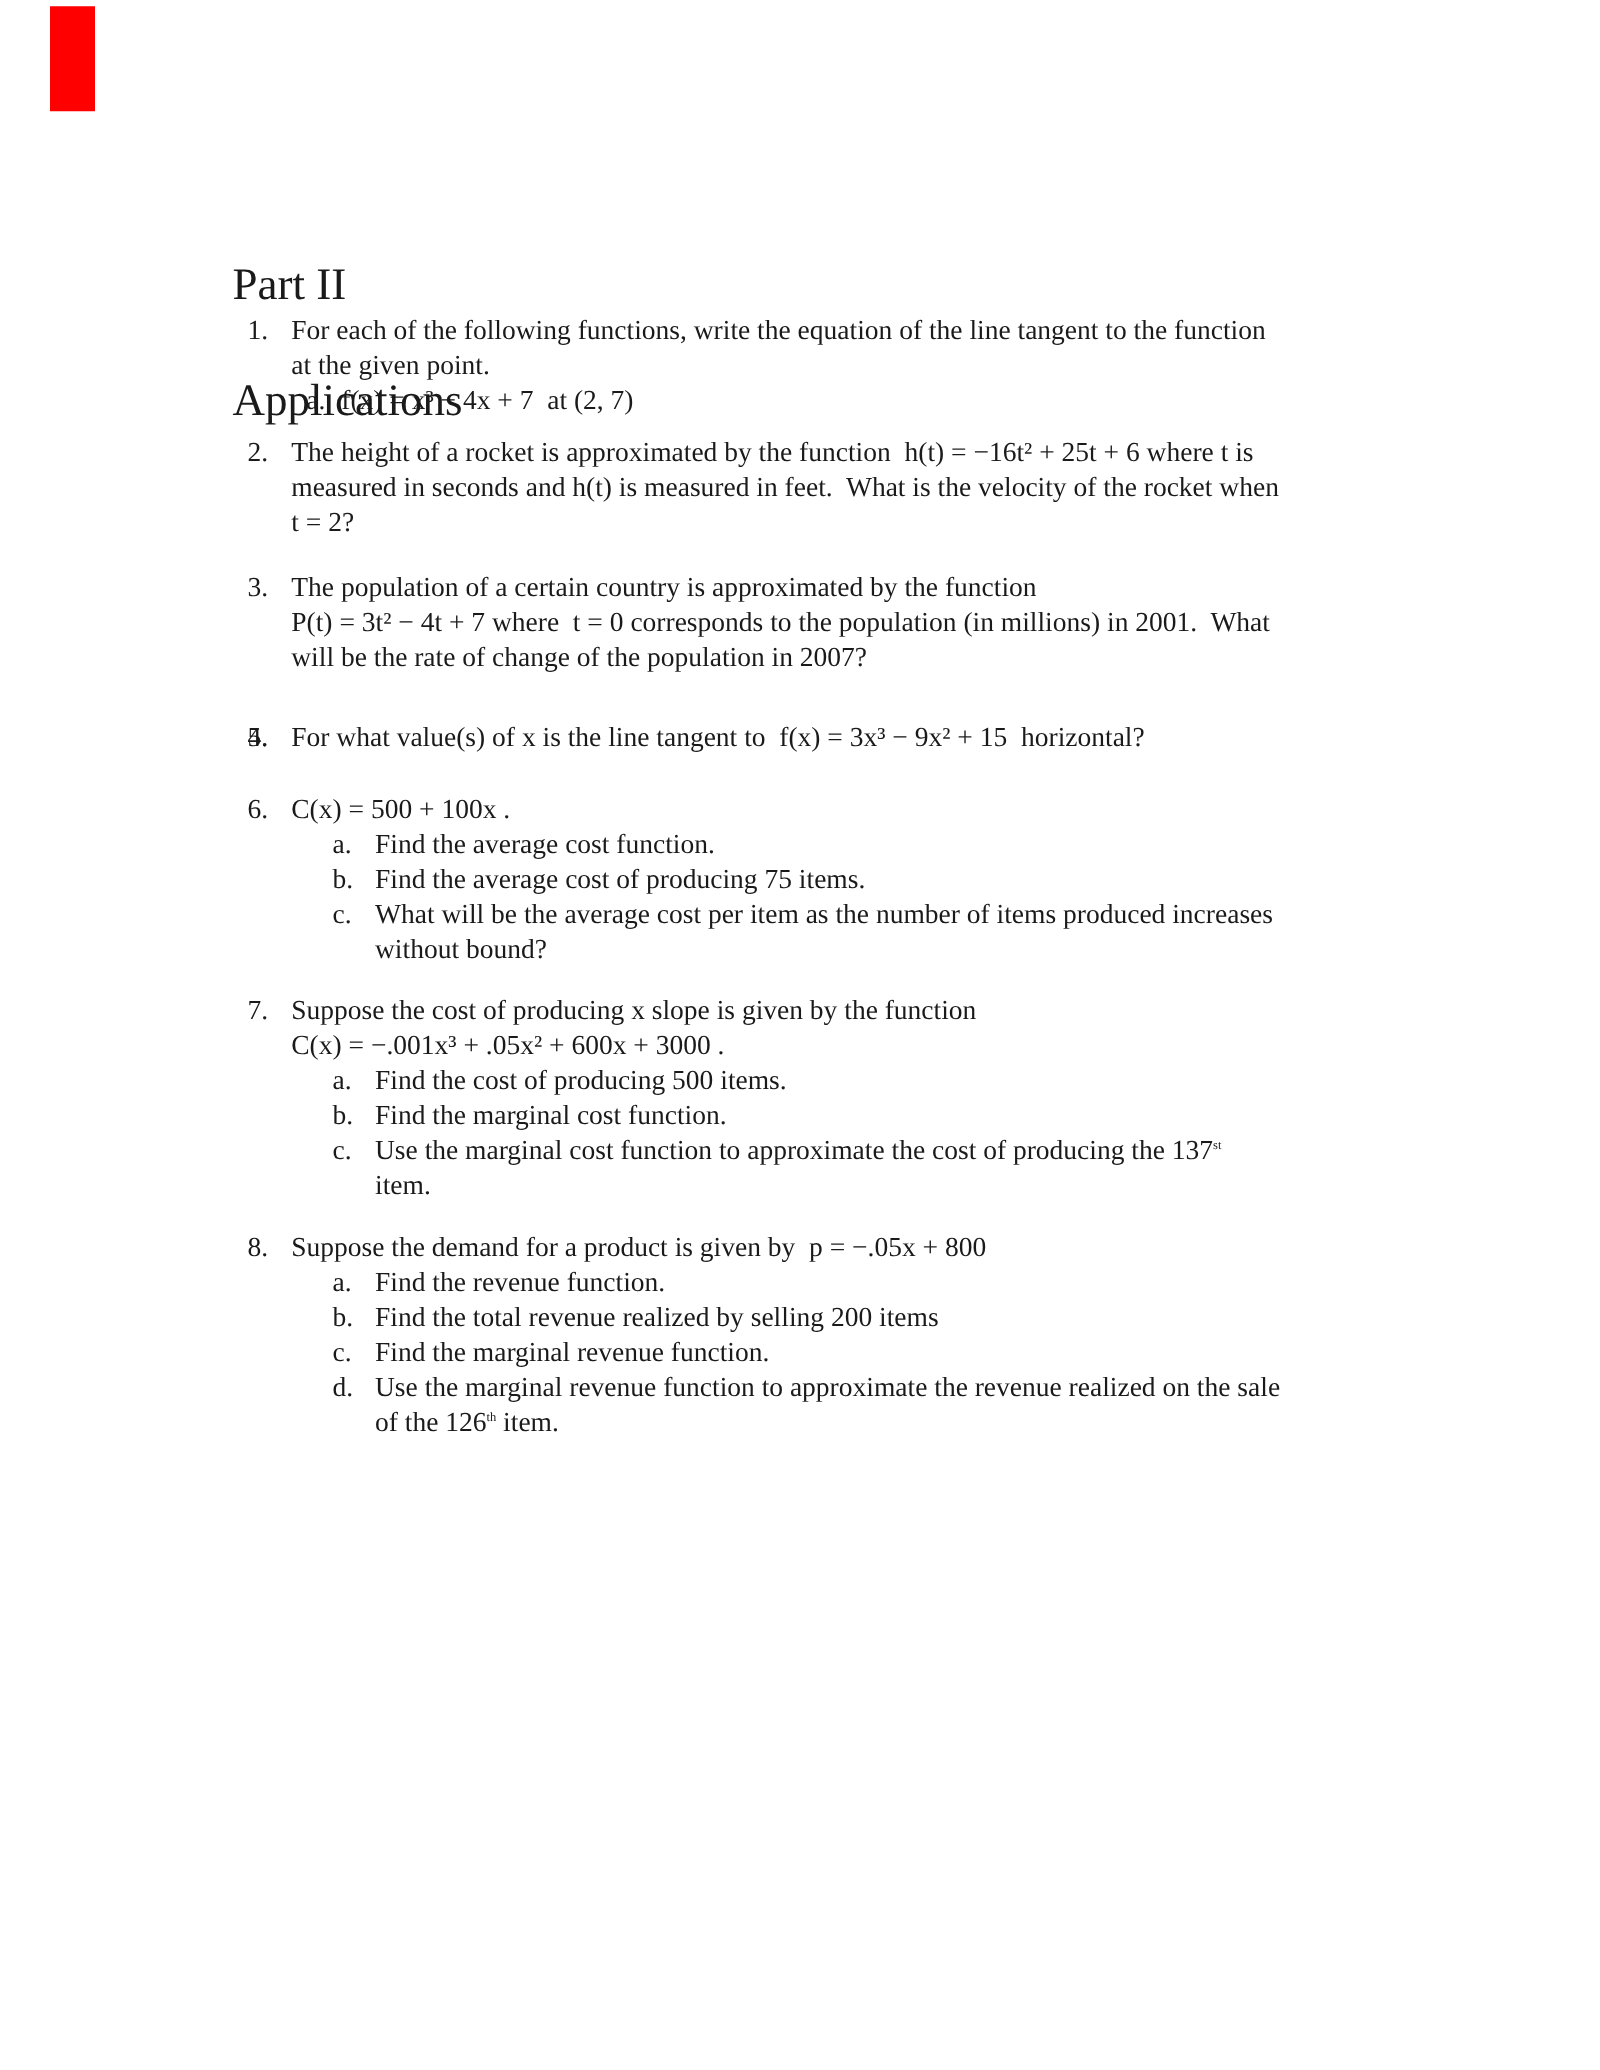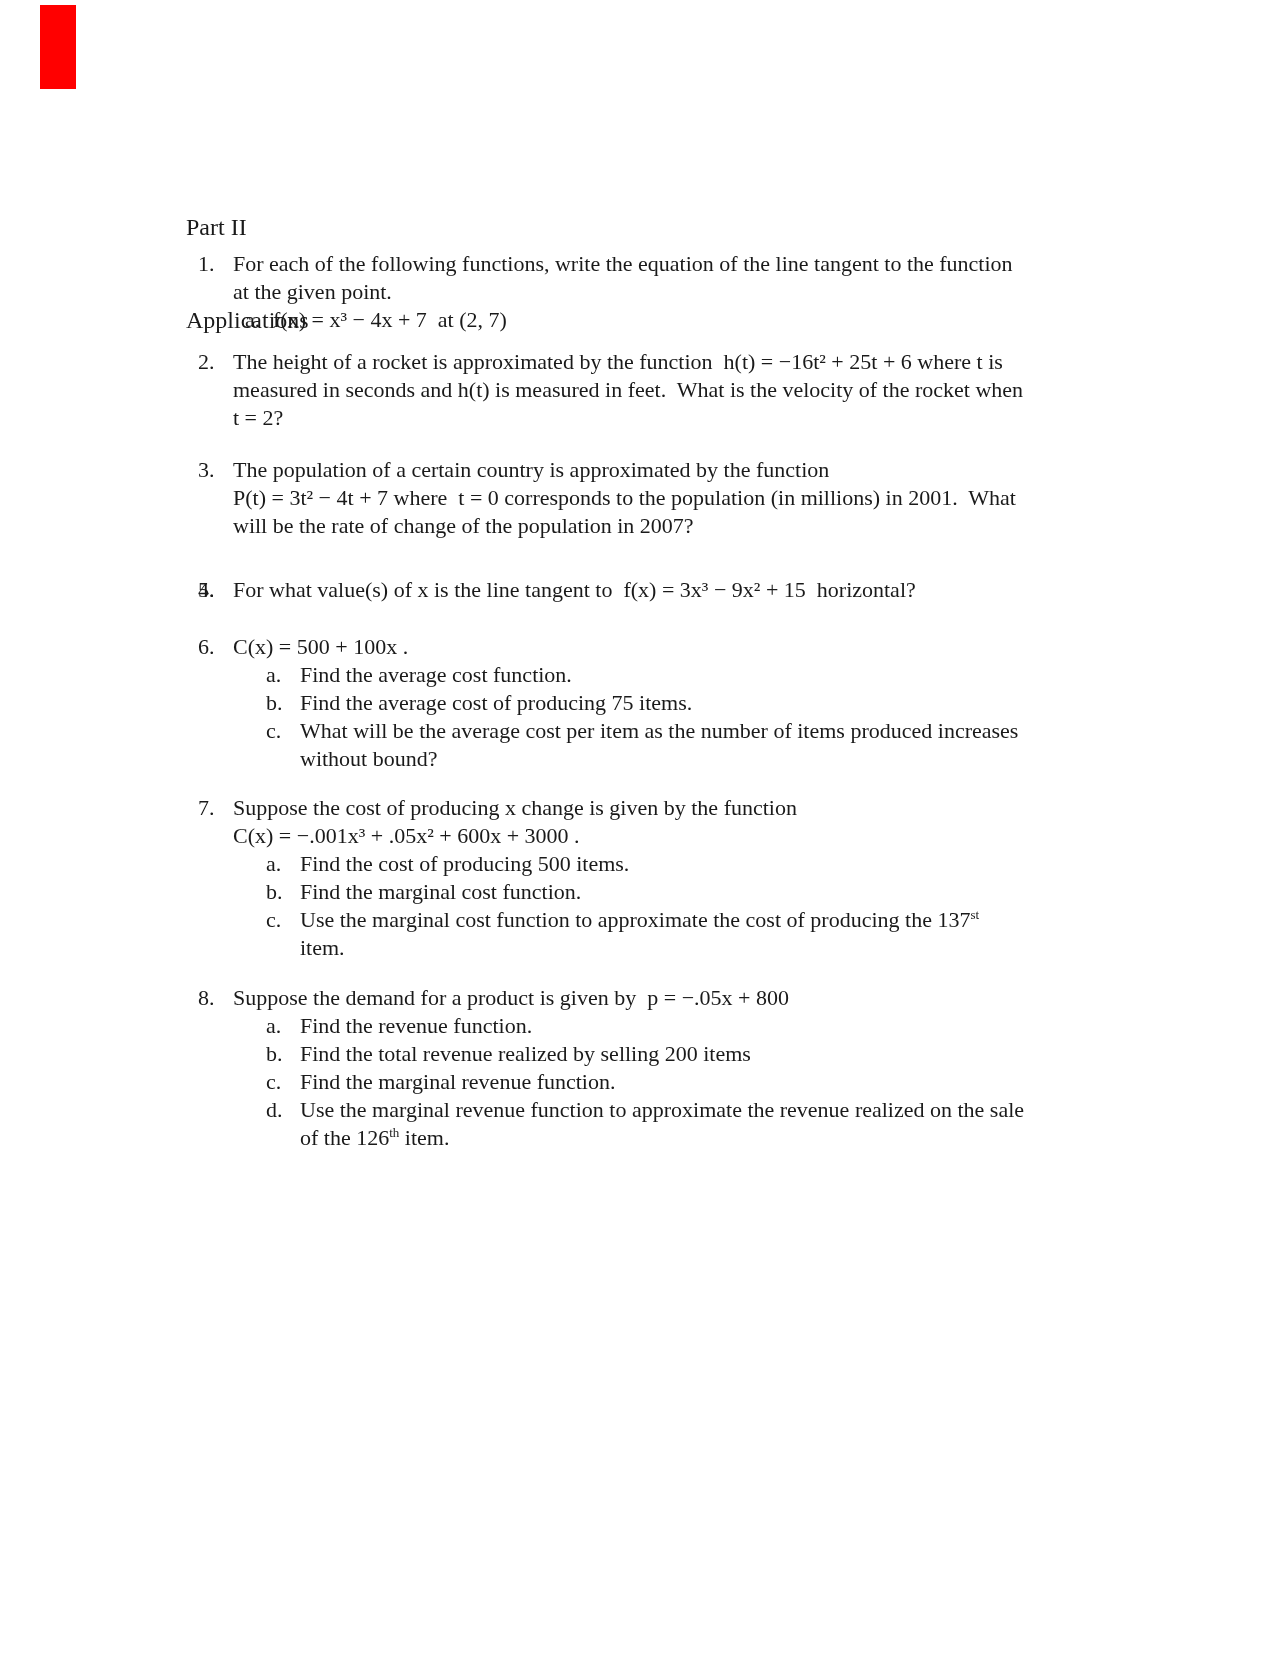--- a/index.html
+++ b/index.html
@@ -12,21 +12,21 @@
     position: relative;
   }
   .red-marker {
     position: absolute;
     left: 40px; top: 5px;
     width: 36px; height: 84px;
   }
   .heading {
     position: absolute;
     left: 186px; top: 150px;
-    font-size: 24px;
+    font-size: 36px;
     line-height: 31px;
     white-space: pre;
   }
   .problems {
     position: absolute;
     left: 0; top: 250px;
     width: 1280px;
   }
   .line {
     position: relative;
@@ -37,21 +37,21 @@
   .num {
     position: absolute;
     left: 198px;
   }
   .l-main, .l-cont { padding-left: 233px; }
   .l-sub1 { padding-left: 273px; }
   .l-sub1 .sublabel { position: absolute; left: 245px; }
   .l-sub, .l-subcont { padding-left: 300px; }
   .l-sub .sublabel { position: absolute; left: 266px; }
   sup {
-    font-size: 13px;
+    font-size: 10px;
     line-height: 0;
     vertical-align: 8px;
   }
   .p2 { margin-top: 14px; }
   .p3 { margin-top: 24px; }
   .p4 { margin-top: 36px; }
   .p5 { margin-top: 28px; }
   .p6 { margin-top: 29px; }
   .p7 { margin-top: 21px; }
   .p8 { margin-top: 22px; }
@@ -97,21 +97,21 @@
   <div class="problem p6">
     <div class="line l-main"><span class="num">6.</span></div>
     <div class="line l-cont"><span>C(x) = 500 + 100x .</span></div>
     <div class="line l-sub"><span class="sublabel">a.</span><span>Find the average cost function.</span></div>
     <div class="line l-sub"><span class="sublabel">b.</span><span>Find the average cost of producing 75 items.</span></div>
     <div class="line l-sub"><span class="sublabel">c.</span><span>What will be the average cost per item as the number of items produced increases</span></div>
     <div class="line l-subcont"><span>without bound?</span></div>
   </div>
 
   <div class="problem p7">
-    <div class="line l-main"><span class="num">7.</span><span>Suppose the cost of producing x change is given by the function</span></div>
+    <div class="line l-main"><span class="num">7.</span><span>Suppose the cost of producing x slope is given by the function</span></div>
     <div class="line l-cont"><span>C(x) = −.001x³ + .05x² + 600x + 3000 .</span></div>
     <div class="line l-sub"><span class="sublabel">a.</span><span>Find the cost of producing 500 items.</span></div>
     <div class="line l-sub"><span class="sublabel">b.</span><span>Find the marginal cost function.</span></div>
     <div class="line l-sub"><span class="sublabel">c.</span><span><span>Use the marginal cost function to approximate the cost of producing the 137</span><sup>st</sup></span></div>
     <div class="line l-subcont"><span>item.</span></div>
   </div>
 
   <div class="problem p8">
     <div class="line l-main"><span class="num">8.</span><span>Suppose the demand for a product is given by  p = −.05x + 800</span></div>
     <div class="line l-sub"><span class="sublabel">a.</span><span>Find the revenue function.</span></div>

